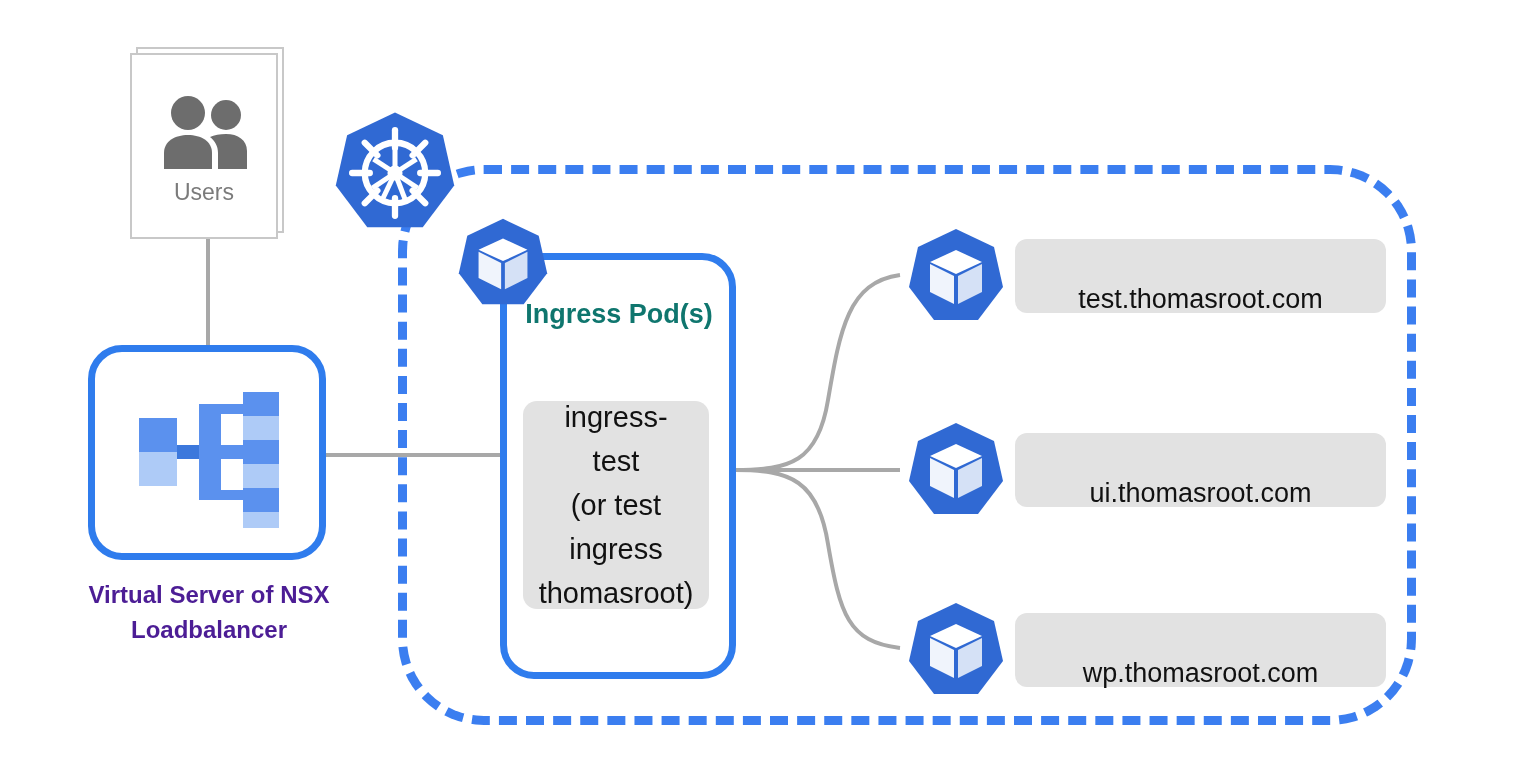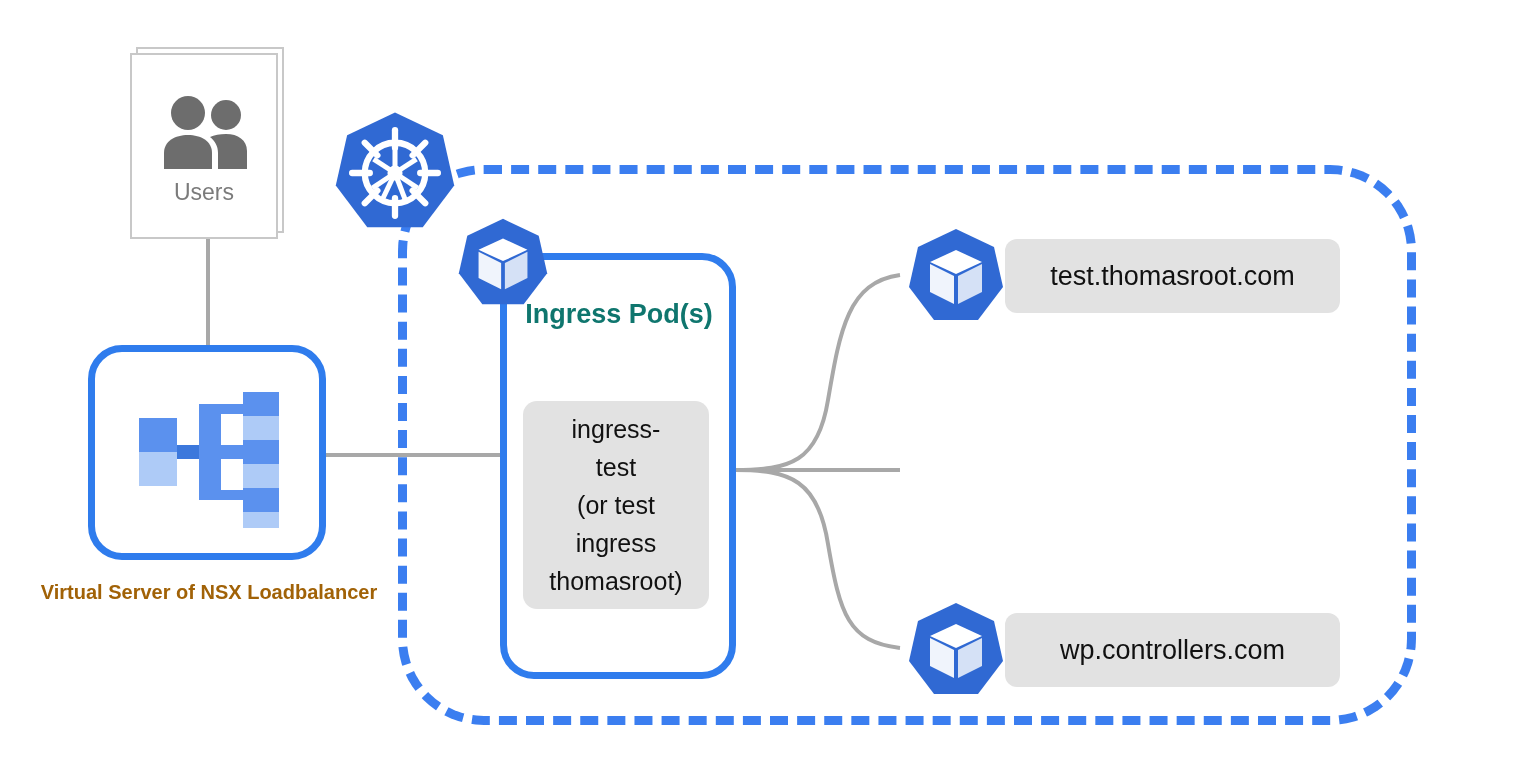--- a/index.html
+++ b/index.html
@@ -83,23 +83,23 @@
     top: 26px;
     width: 160px;
     height: 150px;
   }
   #lb-caption {
     position: absolute;
     left: 20px;
     top: 578px;
     width: 378px;
     text-align: center;
-    font-size: 20px;
+    font-size: 24px;
     font-weight: bold;
-    color: #a16207;
+    color: #4c1d95;
     line-height: 1.45;
   }
 
   
   #cluster-boundary {
     position: absolute;
     left: 398px;
     top: 165px;
     width: 1018px;
     height: 560px;
@@ -155,21 +155,21 @@
     width: 186px;
     height: 208px;
     background: #e2e2e2;
     border-radius: 14px;
     display: flex;
     align-items: center;
     justify-content: center;
     box-sizing: border-box;
   }
   #ingress-nginx-box .nginx-text {
-    font-size: 25px;
+    font-size: 29px;
     color: #111111;
     text-align: center;
     line-height: 1.52;
     padding: 0 4px;
   }
 
   
   .service-row {
     position: absolute;
     left: 900px;
@@ -178,28 +178,28 @@
   }
   .service-row .svc-icon {
     position: absolute;
     left: 0px;
     top: 0px;
     width: 112px;
     height: 100px;
   }
   .service-row .svc-pill {
     position: absolute;
-    left: 105px;
+    left: 115px;
     top: 13px;
-    width: 335px;
+    width: 371px;
     height: 74px;
     background: #e2e2e2;
     border-radius: 12px;
     display: flex;
-    align-items: center;
+    align-items: flex-end;
     justify-content: center;
     box-sizing: border-box;
   }
   .service-row .svc-label {
     font-size: 27px;
     color: #111111;
     line-height: 1;
   }
   #service-row-0 { top: 226px; }
   #service-row-1 { top: 420px; }
@@ -312,28 +312,41 @@
         <polygon points="50,24 76,36 50,48 24,36"></polygon>
         <polygon points="24,38 48,50 48,78 24,66" opacity="0.93"></polygon>
         <polygon points="52,50 76,38 76,66 52,78" opacity="0.80"></polygon>
       </g>
     </svg>
     <div class="svc-pill">
       <span class="svc-label">test.thomasroot.com</span>
     </div>
   </div>
 
+  <div class="service-row" id="service-row-1">
+    <svg class="svc-icon" viewBox="0 0 100 100" xmlns="http://www.w3.org/2000/svg">
+      <polygon points="50,3 88,21 97,61 72,94 28,94 3,61 12,21" fill="#3069d3"></polygon>
+      <g fill="#ffffff">
+        <polygon points="50,24 76,36 50,48 24,36"></polygon>
+        <polygon points="24,38 48,50 48,78 24,66" opacity="0.93"></polygon>
+        <polygon points="52,50 76,38 76,66 52,78" opacity="0.80"></polygon>
+      </g>
+    </svg>
+    <div class="svc-pill">
+      <span class="svc-label">ui.thomasroot.com</span>
+    </div>
+  </div>
 
   <div class="service-row" id="service-row-2">
     <svg class="svc-icon" viewBox="0 0 100 100" xmlns="http://www.w3.org/2000/svg">
       <polygon points="50,3 88,21 97,61 72,94 28,94 3,61 12,21" fill="#3069d3"></polygon>
       <g fill="#ffffff">
         <polygon points="50,24 76,36 50,48 24,36"></polygon>
         <polygon points="24,38 48,50 48,78 24,66" opacity="0.93"></polygon>
         <polygon points="52,50 76,38 76,66 52,78" opacity="0.80"></polygon>
       </g>
     </svg>
     <div class="svc-pill">
-      <span class="svc-label">wp.controllers.com</span>
+      <span class="svc-label">wp.thomasroot.com</span>
     </div>
   </div>
 
 </div>
 
 </body></html>

